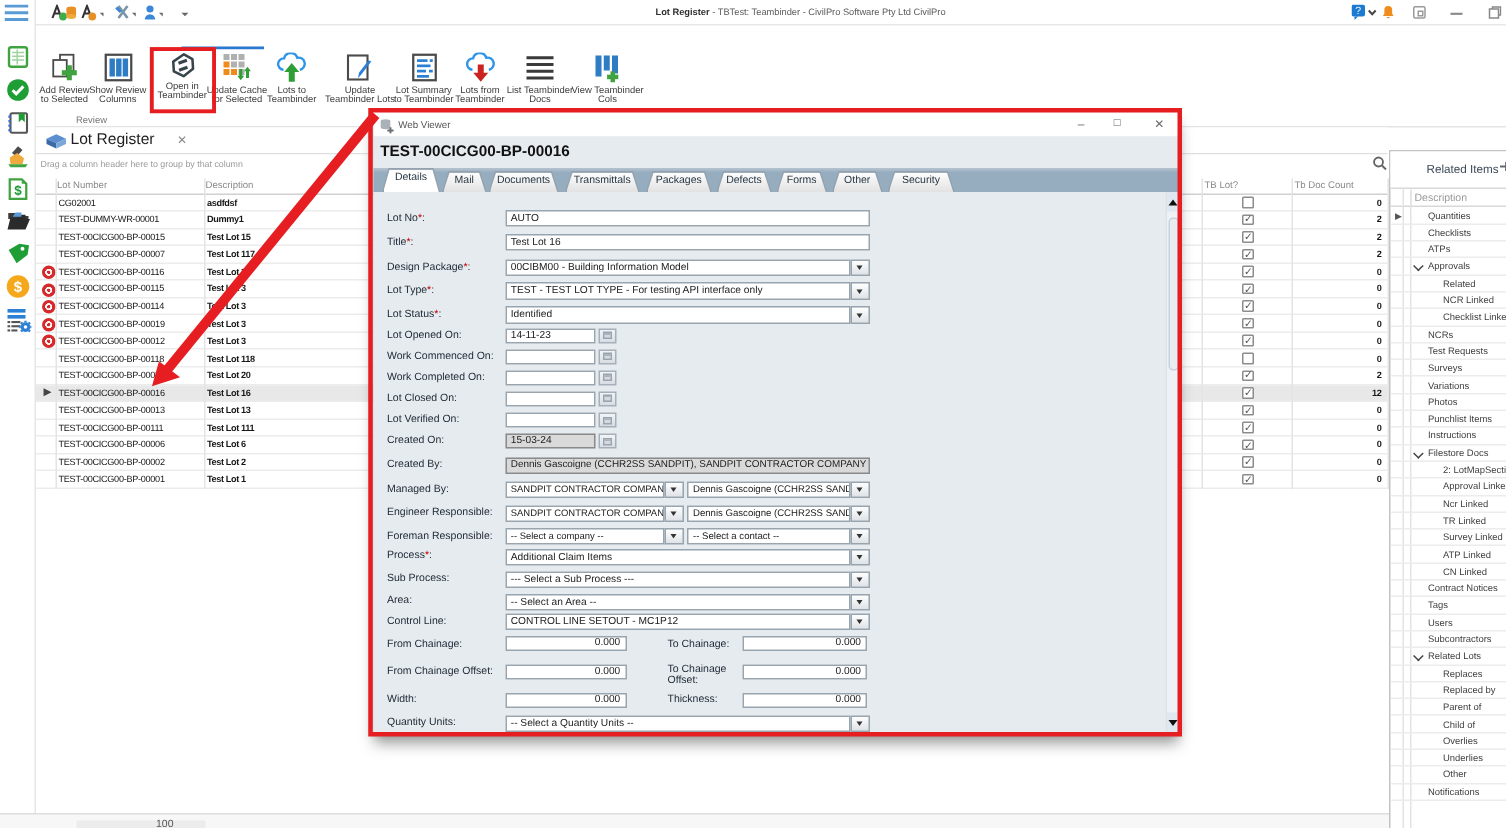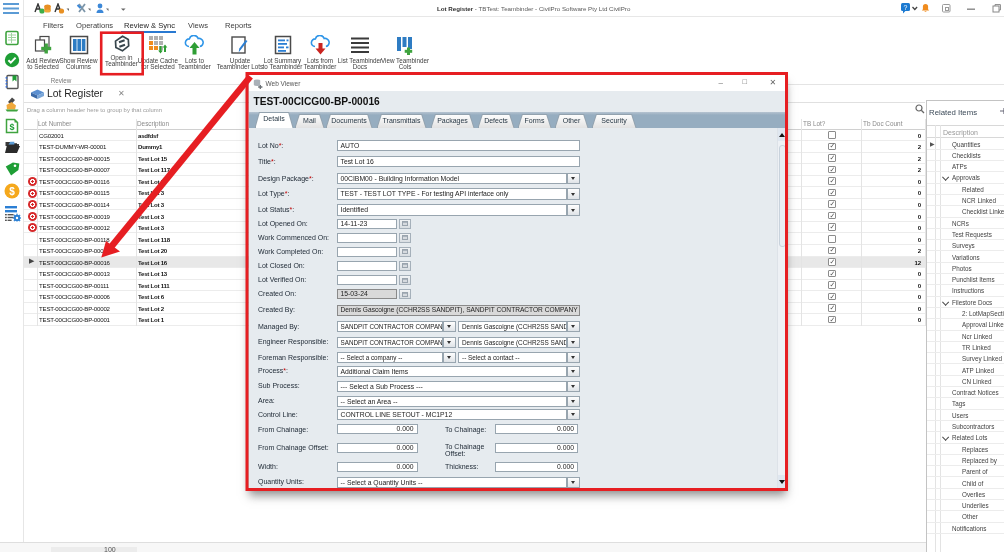--- a/index.html
+++ b/index.html
@@ -31,21 +31,21 @@
 .cell-cnt { position:absolute; left:776px; width:121px; top:2.2px; text-align:right; font-weight:bold; }
 .noicon { position:absolute; left:4px; top:1.5px; width:9px; height:9px; border-radius:50%; background:radial-gradient(circle at 50% 50%, #d6292b 0 1.1px, #fdf4f4 1.2px 2.3px, #d6292b 2.4px 100%); }
 .chk { position:absolute; left:804px; top:1.6px; width:7.5px; height:7.5px; border:1px solid #8c8c8c; border-radius:1px; background:#fff; }
 .chk.on:after { content:"\2713"; position:absolute; left:0.4px; top:-1.2px; font-size:7px; color:#555; }
 .vline { position:absolute; top:0; width:1px; background:#e4e4e4; }
 #statusbar { position:absolute; left:0; top:542px; width:1004px; height:10px; background:#f7f7f7; border-top:1px solid #dedede; }
 #statusbar .box { position:absolute; left:51px; top:4px; width:86px; height:6px; background:#ececec; }
 #statusbar .tx { position:absolute; left:104px; top:3px; font-size:7px; color:#555; }
 #panel { position:absolute; left:926px; top:100px; width:78px; height:452px; background:#fff; border-left:1px solid #c3c3c3; border-top:1px solid #c3c3c3; }
 #panel .hdr { position:absolute; left:0; top:0; width:78px; height:24px; background:#fff; font-size:7.8px; color:#3c4a58; }
-#panel .hdr span { position:absolute; left:2px; top:7px; }
+#panel .hdr span { position:absolute; left:24px; top:7px; }
 #panel .colhdr { position:absolute; left:0; top:24px; width:78px; height:13px; border-top:1px solid #d8d8d8; border-bottom:1px solid #d8d8d8; font-size:7px; color:#999; }
 #panel .colhdr span { position:absolute; left:16px; top:2.6px; }
 #panel .colhdr i { position:absolute; left:13px; top:1px; width:1px; height:11px; background:#d8d8d8; }
 .trow { position:absolute; left:0; width:77px; height:11.3px; border-bottom:1px solid #ececec; font-size:6.3px; color:#3f3f3f; overflow:hidden; white-space:nowrap; }
 .trow .tx0 { position:absolute; left:25px; top:2px; }
 .trow .tx1 { position:absolute; left:35px; top:2px; }
 .trow .chev { position:absolute; left:16px; top:3px; width:4.6px; height:4.6px; border-left:1.2px solid #444; border-bottom:1.2px solid #444; transform:rotate(-45deg); }
 #modal { position:absolute; left:248.5px; top:75px; width:537px; height:413px; background:#e6ebef; box-shadow:0 8px 9px rgba(90,90,90,0.62), 0 2px 4px rgba(120,120,120,0.35); }
 #mtitle { position:absolute; left:0; top:0; width:537px; height:16px; background:#fff; font-size:7px; color:#555; }
 #mhead { position:absolute; left:0; top:16px; width:537px; height:21px; background:#e6ebef; }
@@ -104,27 +104,20 @@
     <text x="4.5" y="6.6" font-size="7" fill="#fff" text-anchor="middle" font-family="Liberation Sans">?</text>
     <path d="M11.5 4 l2.3 2.5 2.3 -2.5" stroke="#444" stroke-width="1.3" fill="none"></path>
     <path d="M24.5 1 a2.6 2.6 0 0 1 2.6 2.6 l0 2.6 l1 1.4 l-7.2 0 l1 -1.4 l0 -2.6 a2.6 2.6 0 0 1 2.6 -2.6 z" fill="#f08c1e"></path>
     <path d="M23.3 8.3 a1.3 1.3 0 0 0 2.4 0 z" fill="#f08c1e"></path>
     <rect x="41.5" y="1.5" width="7.5" height="7.5" rx="1" fill="none" stroke="#9a9a9a" stroke-width="1"></rect>
     <rect x="44.5" y="4.5" width="3" height="3" fill="none" stroke="#9a9a9a" stroke-width="1"></rect>
     <rect x="66" y="5.5" width="8" height="1.4" fill="#888"></rect>
     <rect x="92" y="3" width="6" height="6" fill="none" stroke="#888" stroke-width="1"></rect>
     <path d="M94 3 v-1.4 h5.4 v5.4 h-1.4" fill="none" stroke="#888" stroke-width="1"></path>
   </svg>
-</div>
-<div id="ribbontabs">
-  <span style="left:19px">Filters</span>
-  <span style="left:52px">Operations</span>
-  <span style="left:100px;color:#1f1f1f">Review &amp; Sync</span>
-  <span style="left:164px">Views</span>
-  <span style="left:201px">Reports</span>
 </div>
 <div id="rib-underline"></div>
 <div id="ribbon">
 <div class="rbtn" style="left:-3.0px;width:44px"><svg width="20" height="20" viewBox="0 0 20 20">
 <rect x="7" y="1.5" width="9" height="11" fill="#fff" stroke="#4a4a4a" stroke-width="1.2"></rect>
 <rect x="2.5" y="5" width="9" height="11" fill="#fff" stroke="#4a4a4a" stroke-width="1.2"></rect>
 <rect x="11.5" y="8.5" width="3.4" height="10" fill="#3fa33f"></rect>
           <rect x="8.2" y="11.8" width="10" height="3.4" fill="#3fa33f"></rect>
 </svg>Add Review<br>to Selected</div>
 <div class="rbtn" style="left:33.5px;width:42px"><svg width="20" height="20" viewBox="0 0 20 20">

